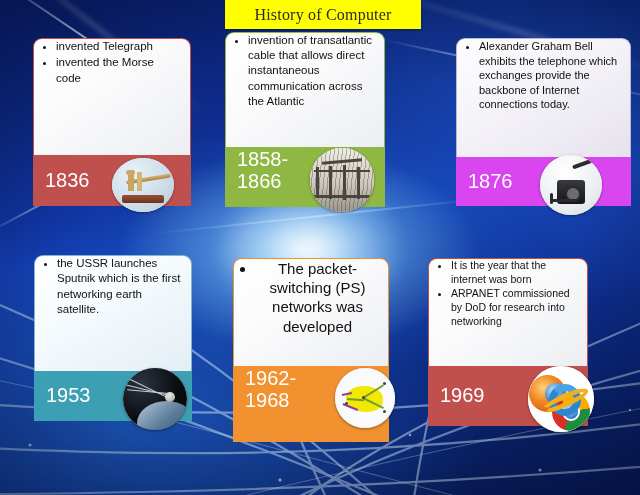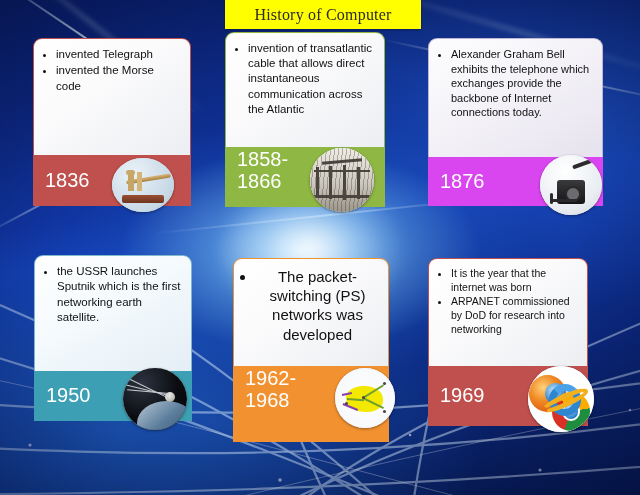--- a/index.html
+++ b/index.html
@@ -41,21 +41,21 @@
   }
 
   
   .card{position:absolute;box-sizing:border-box;}
   .card .body{
     box-sizing:border-box;
     border:1.5px solid #c0504d;
     border-bottom:none;
     border-radius:9px 9px 0 0;
     background:linear-gradient(145deg,#ffffff 0%,#fbfbfc 40%,#eceef2 100%);
-    padding:8px 9px 6px 9px;
+    padding:0 9px 6px 9px;
     height:100%;
   }
   .card .foot{
     box-sizing:border-box;
     background:#c0504d;
     color:#ffffff;
     display:flex;align-items:center;
     padding-left:12px;
     font-size:20px;
     line-height:1.08;
@@ -80,21 +80,21 @@
   .v-orange .body{border-color:#f0922b;text-align:center;}  .v-orange .foot{background:#f2912f;}
   .v-purple .body{background:linear-gradient(150deg,#fdfdfe 0%,#f2f0f6 55%,#e6e2ee 100%);}
 
   
   #card1{left:33px;top:38px;width:158px;height:168px;}
   #card1 .body{height:117px;}
   #card1 .foot{height:51px;}
   #card2{left:225px;top:32px;width:160px;height:175px;}
   #card2 .body{height:115px;}
   #card2 .foot{height:60px;align-items:flex-start;padding-top:2px;}
-  #card3{left:428px;top:38px;width:175px;height:168px;}
+  #card3{left:456px;top:38px;width:175px;height:168px;}
   #card3 .body{height:119px;}
   #card3 .foot{height:49px;}
   #card4{left:34px;top:255px;width:158px;height:166px;}
   #card4 .body{height:116px;}
   #card4 .foot{height:50px;}
   #card5{left:233px;top:258px;width:156px;height:168px;}
   #card5 .body{height:108px;}
   #card5 .foot{height:76px;align-items:flex-start;padding-top:2px;}
   #card5 ul.pts li{font-size:15px;line-height:1.28;}
   #card6{left:428px;top:258px;width:160px;height:168px;}
@@ -252,21 +252,21 @@
     </div>
   </div>
 
   <div class="card v-teal" id="card4">
     <div class="body">
       <ul class="pts">
         <li>the USSR launches Sputnik which is the first networking earth satellite.</li>
       </ul>
     </div>
     <div class="foot">
-      <span>1950</span>
+      <span>1953</span>
     </div>
   </div>
 
   <div class="card v-orange" id="card5">
     <div class="body">
       <ul class="pts">
         <li>The packet-switching (PS) networks was developed</li>
       </ul>
     </div>
     <div class="foot">

